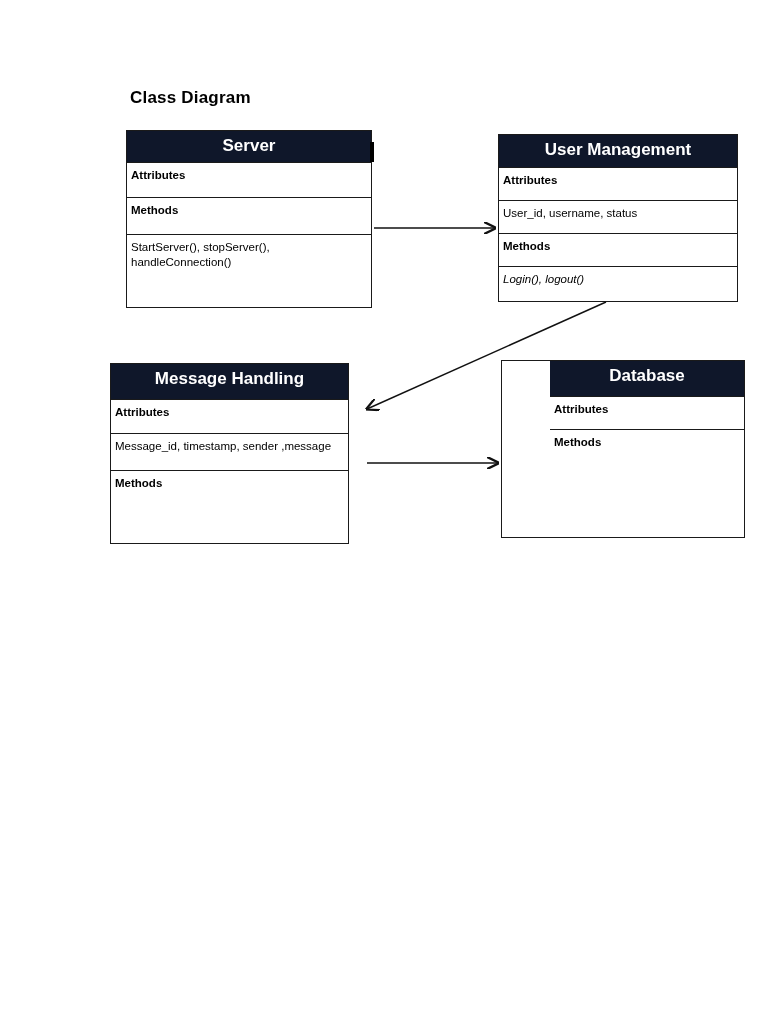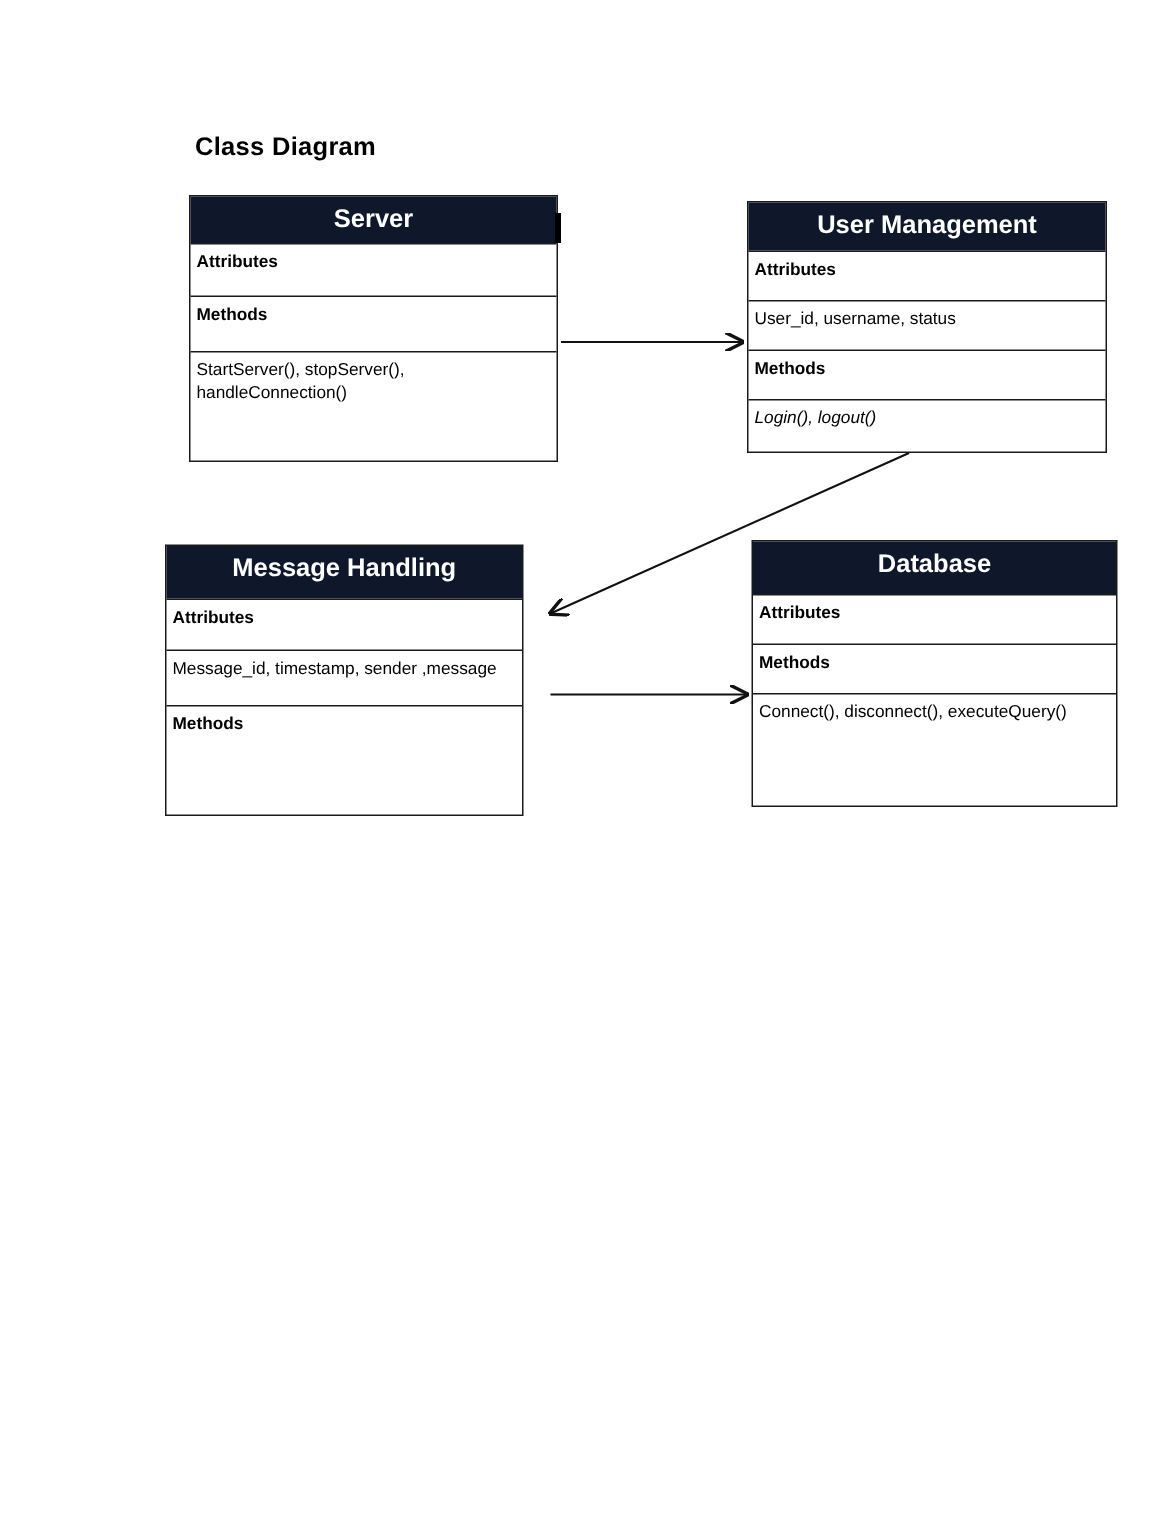--- a/index.html
+++ b/index.html
@@ -135,30 +135,27 @@
       <span>Attributes</span>
     </div>
     <div class="class-row" style="height:37px;">
       <span>Message_id, timestamp, sender ,message</span>
     </div>
     <div class="class-row section-label" style="height:31px;">
       <span>Methods</span>
     </div>
   </div>
 
-  <div class="class-box" style="left:461px; top:360px; width:244px; height:178px;">
+  <div class="class-box" style="left:461px; top:360px; width:244px; height:178px;padding-left:48px;">
     <div class="class-header" style="height:35px;">Database</div>
     <div class="class-row section-label" style="height:33px;">
       <span>Attributes</span>
     </div>
     <div class="class-row section-label" style="height:33px;">
       <span>Methods</span>
-    </div>
-    <div class="class-row" style="height:38px;">
-      <span>Connect(), disconnect(), executeQuery()</span>
     </div>
   </div>
 
   <svg id="arrow-layer" viewBox="0 0 768 1024">
     <defs>
       <marker id="open-arrow" viewBox="0 0 10 10" refX="9" refY="5" markerWidth="9" markerHeight="9" orient="auto-start-reverse">
         <path d="M 0 0 L 10 5 L 0 10" fill="none" stroke="#111111" stroke-width="1.8"></path>
       </marker>
     </defs>
 

